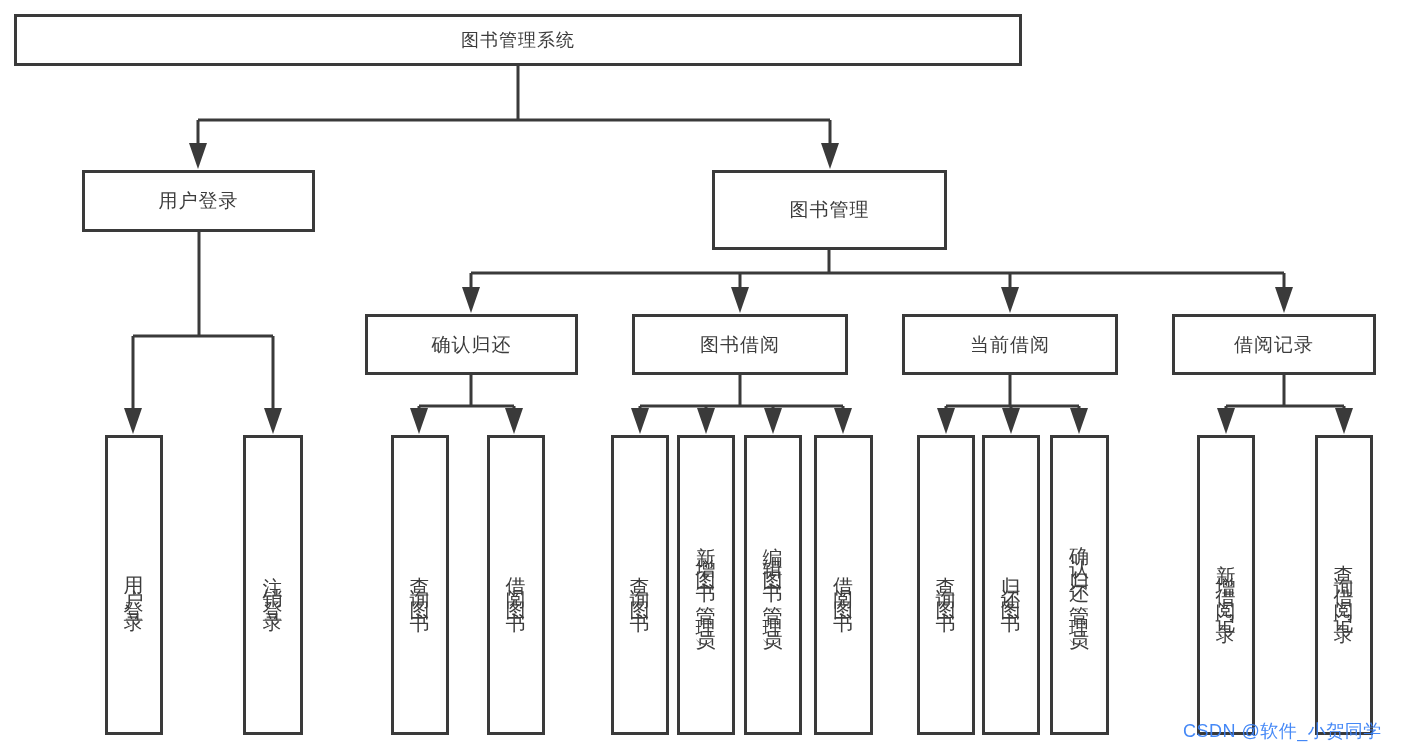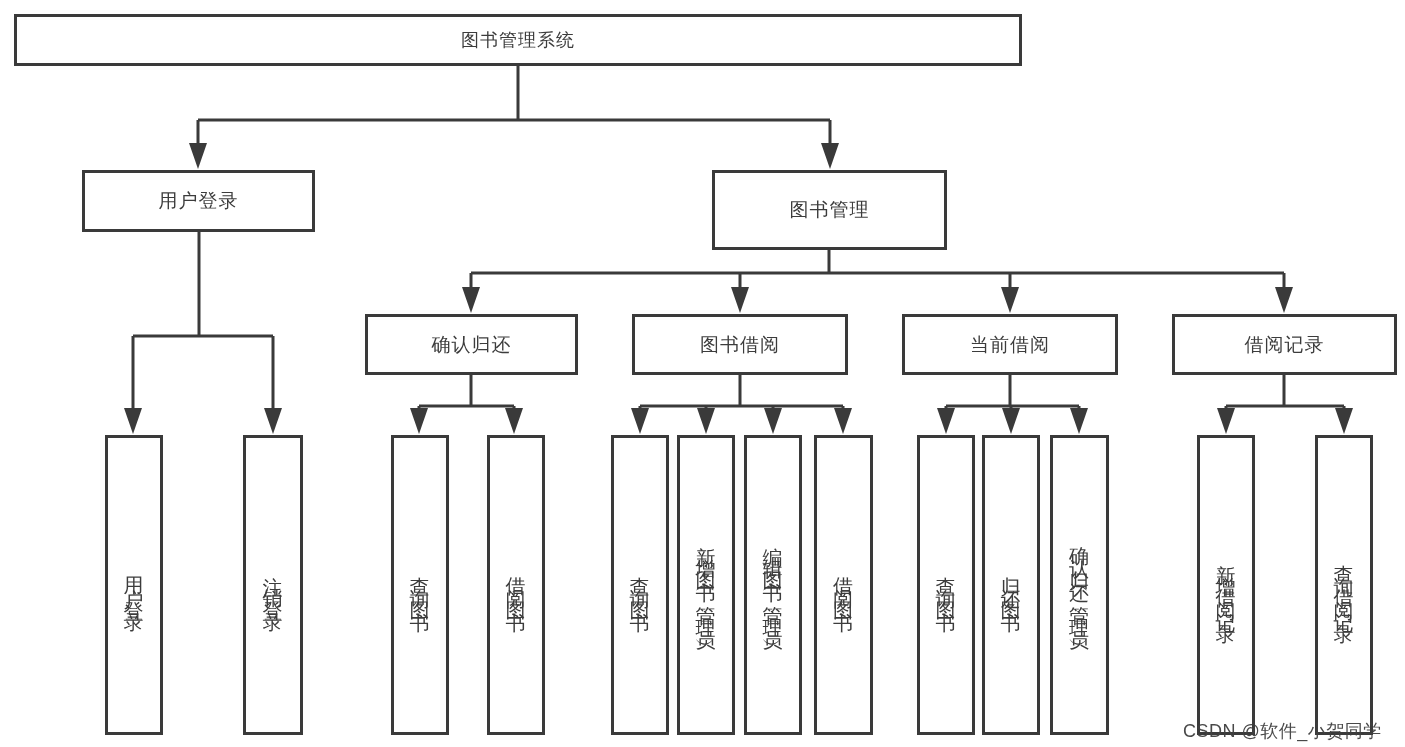--- a/index.html
+++ b/index.html
@@ -26,21 +26,21 @@
     display:flex;align-items:center;justify-content:center;
     text-align:center;
   }
   .hbox{font-size:19px;letter-spacing:1px;}
   .root{left:14px;top:14px;width:1008px;height:52px;font-size:18px;}
   .l2a{left:82px;top:170px;width:233px;height:62px;}
   .l2b{left:712px;top:170px;width:235px;height:80px;}
   .l3a{left:365px;top:314px;width:213px;height:61px;}
   .l3b{left:632px;top:314px;width:216px;height:61px;}
   .l3c{left:902px;top:314px;width:216px;height:61px;align-items:center;}
-  .l3d{left:1172px;top:314px;width:225px;height:61px;}
+  .l3d{left:1172px;top:314px;width:204px;height:61px;}
 
   .vbox{top:435px;width:58px;height:300px;}
   .vbox span{
     writing-mode:vertical-rl;
     text-orientation:mixed;
     font-size:20px;
     line-height:1;
     letter-spacing:12px;
     white-space:nowrap;
   }
@@ -55,21 +55,21 @@
   .lf8{left:917px;}
   .lf9{left:982px;}
   .lf10{left:1050px;width:59px;}
   .lf11{left:1197px;}
   .lf12{left:1315px;}
 
   .watermark{
     position:absolute;
     left:1183px;top:719px;
     font-size:18px;
-    color:#404040;
+    color:#3b82f6;
     opacity:.95;
     letter-spacing:0.5px;
     white-space:nowrap;
     z-index:5;
   }
 </style>
 </head>
 <body>
 
 <div class="canvas">

